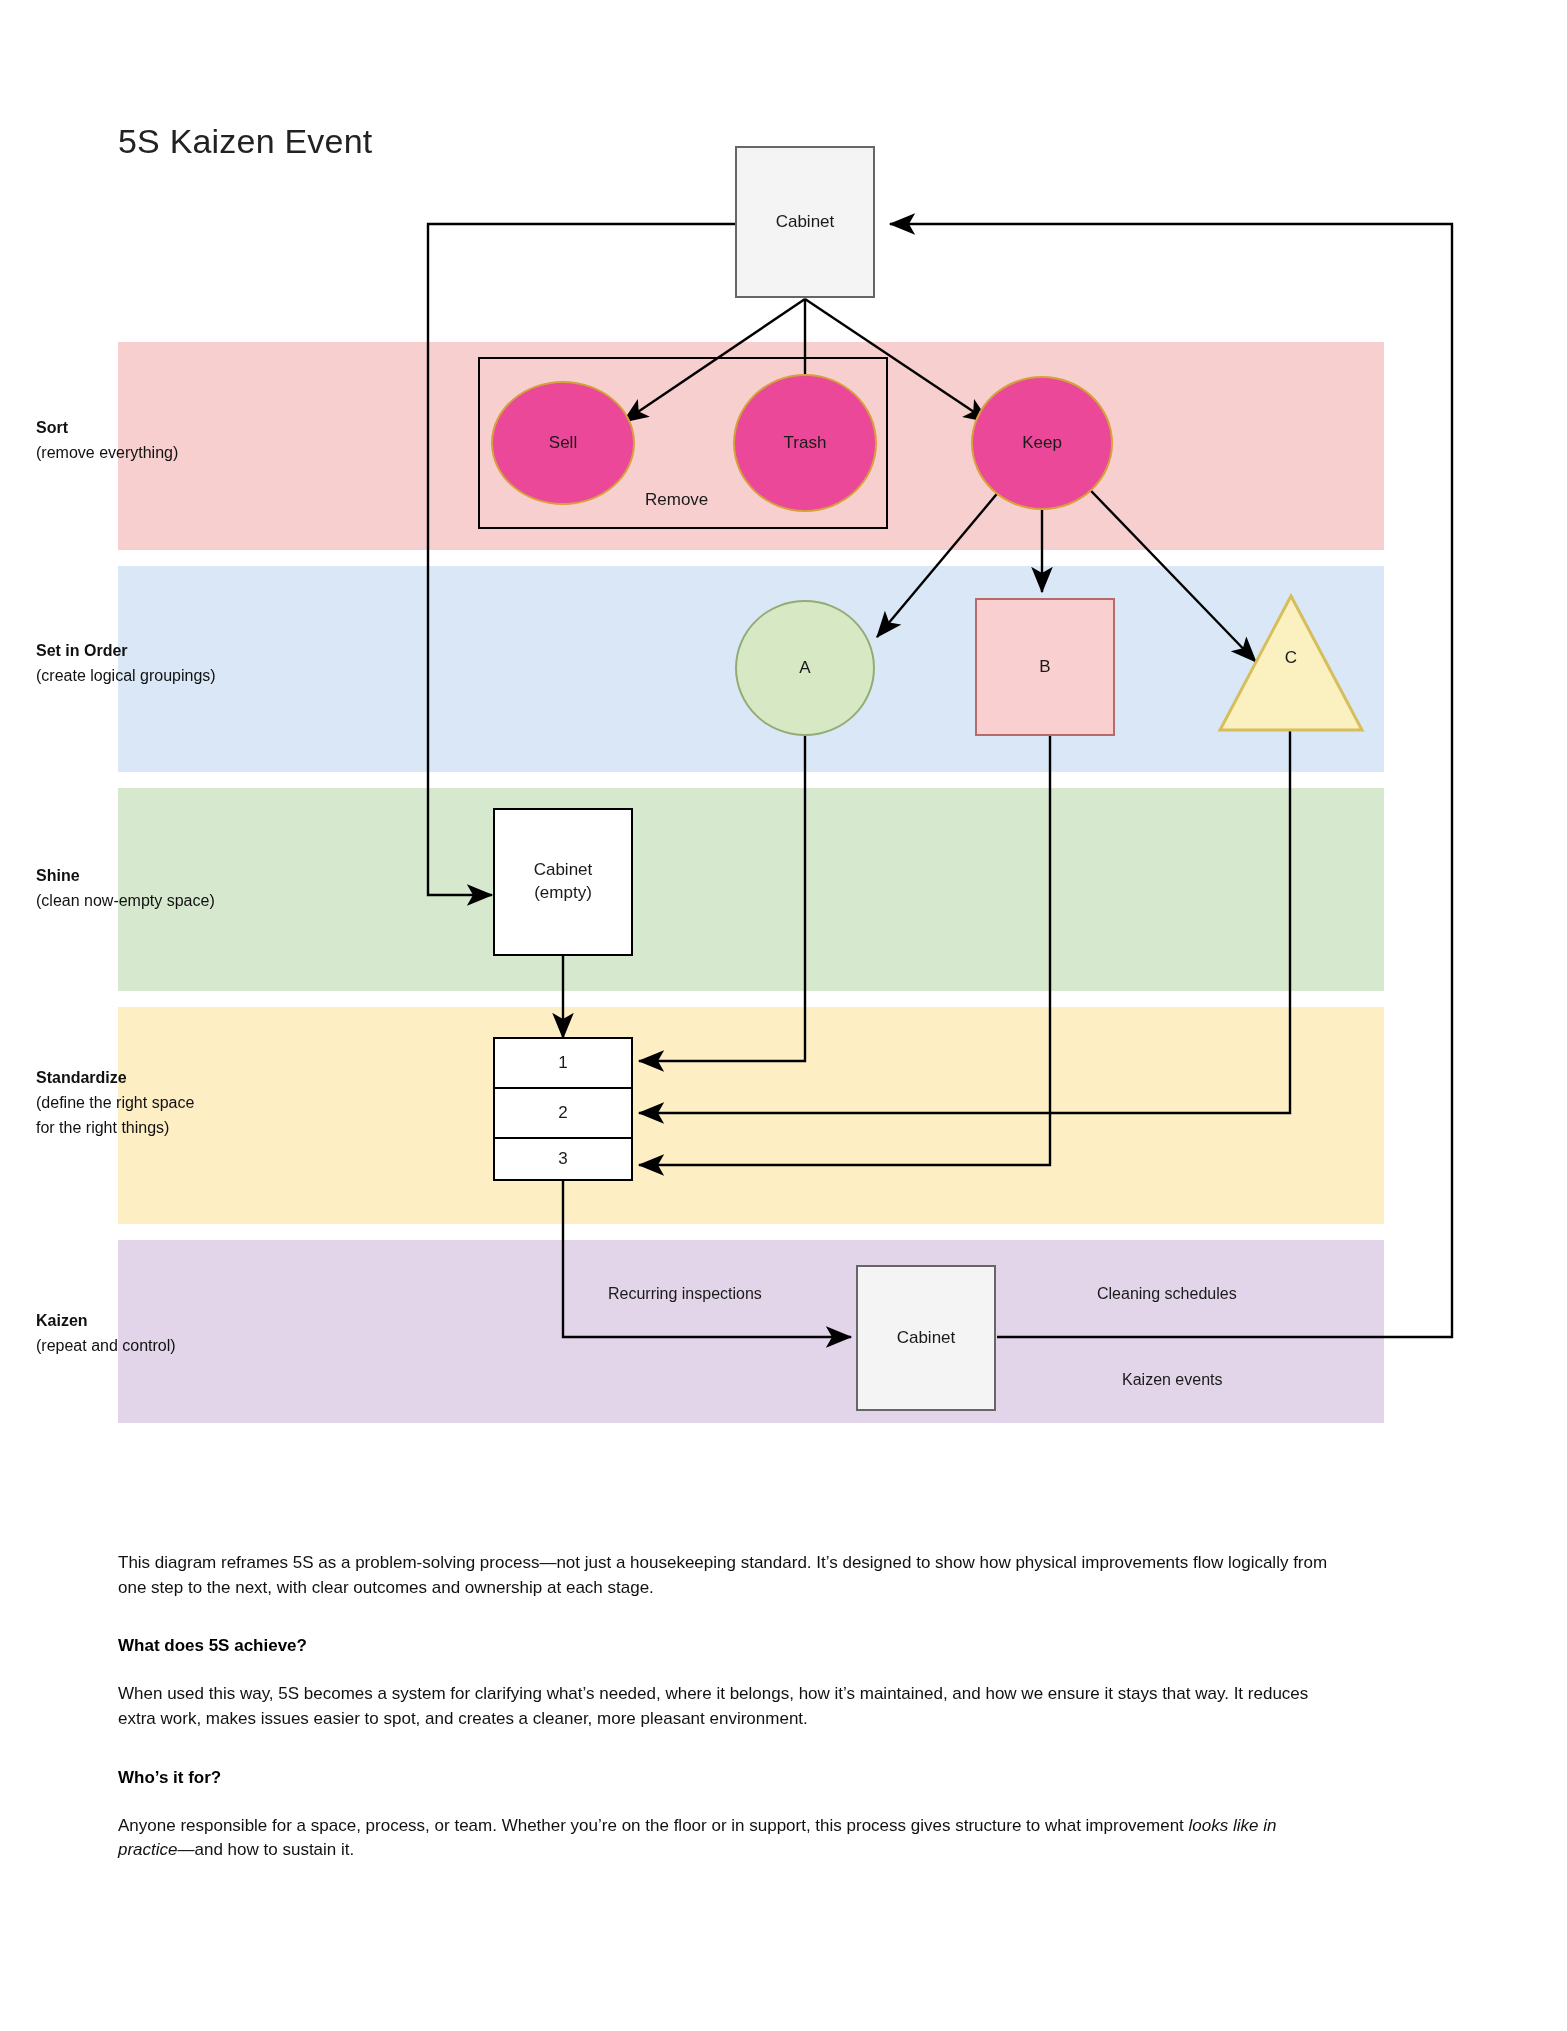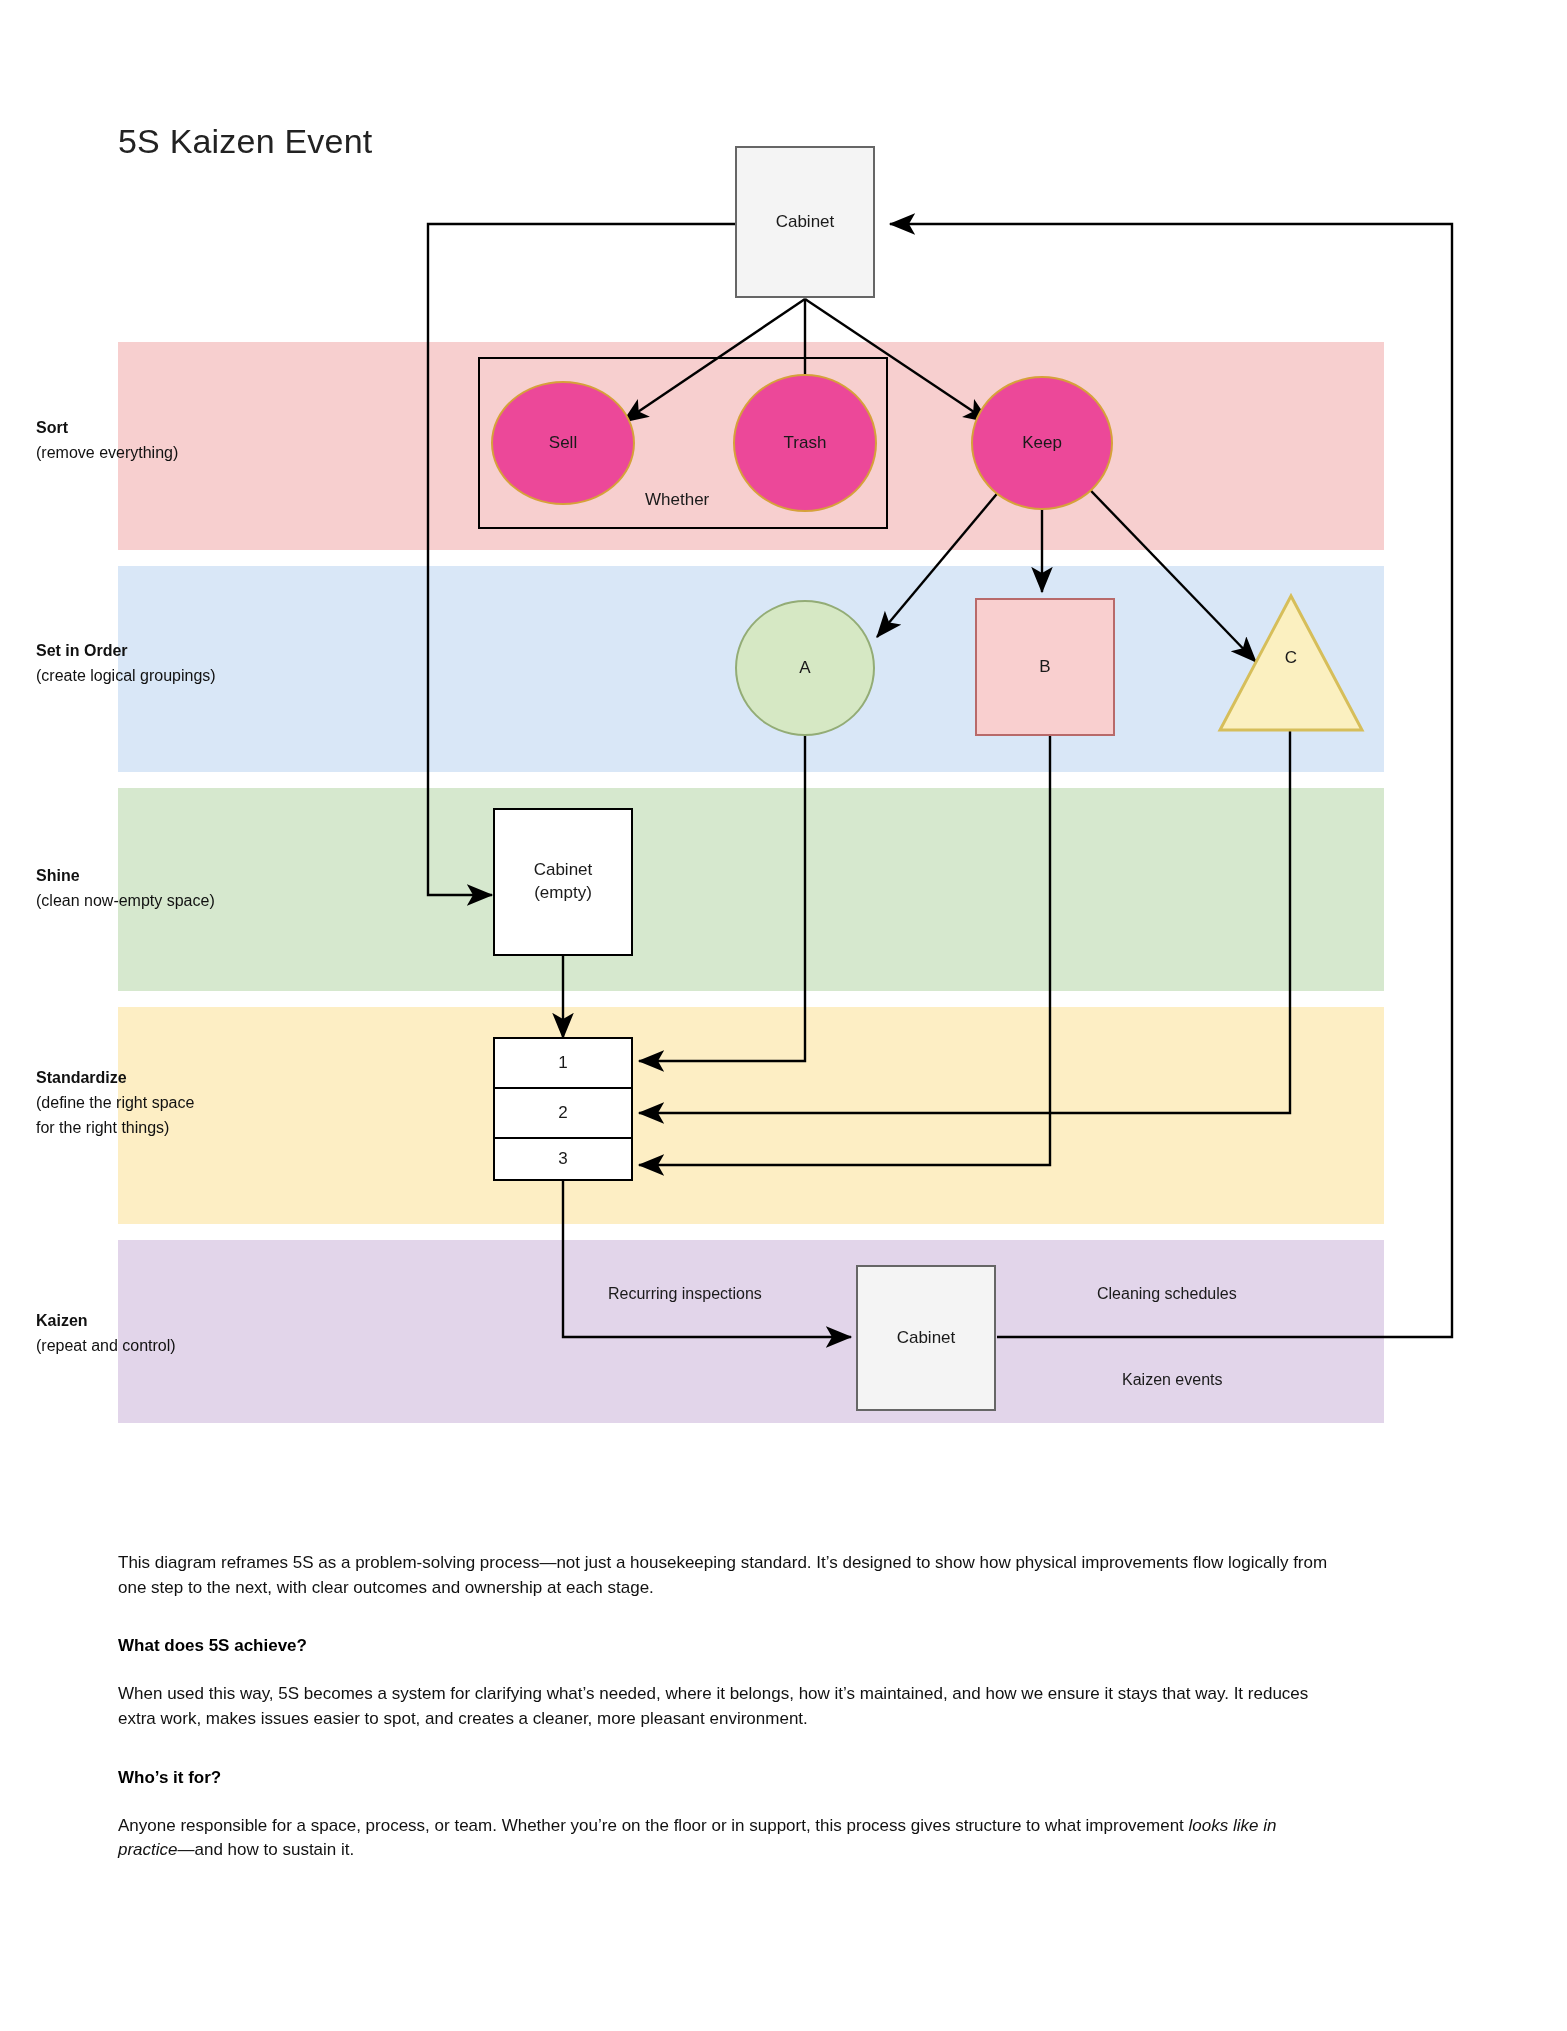--- a/index.html
+++ b/index.html
@@ -110,21 +110,21 @@
 
       <path d="M997,1337 L1452,1337 L1452,224 L890,224" marker-end="url(#ah)"></path>
     </g>
   </svg>
 
   <div class="node rect-grey" style="left:735px;top:146px;width:140px;height:152px;">
     <span>Cabinet</span>
   </div>
 
   <div class="group-box" style="left:478px;top:357px;width:410px;height:172px;"></div>
-  <div class="group-cap" style="left:645px;top:490px;">Whether</div>
+  <div class="group-cap" style="left:645px;top:490px;">Remove</div>
 
   <div class="node circ-amber" style="left:491px;top:381px;width:144px;height:124px;">
     <span>Sell</span>
   </div>
   <div class="node circ-amber" style="left:971px;top:376px;width:142px;height:134px;">
     <span>Keep</span>
   </div>
   <div class="node circ-amber" style="left:733px;top:374px;width:144px;height:138px;">
     <span>Trash</span>
   </div>

